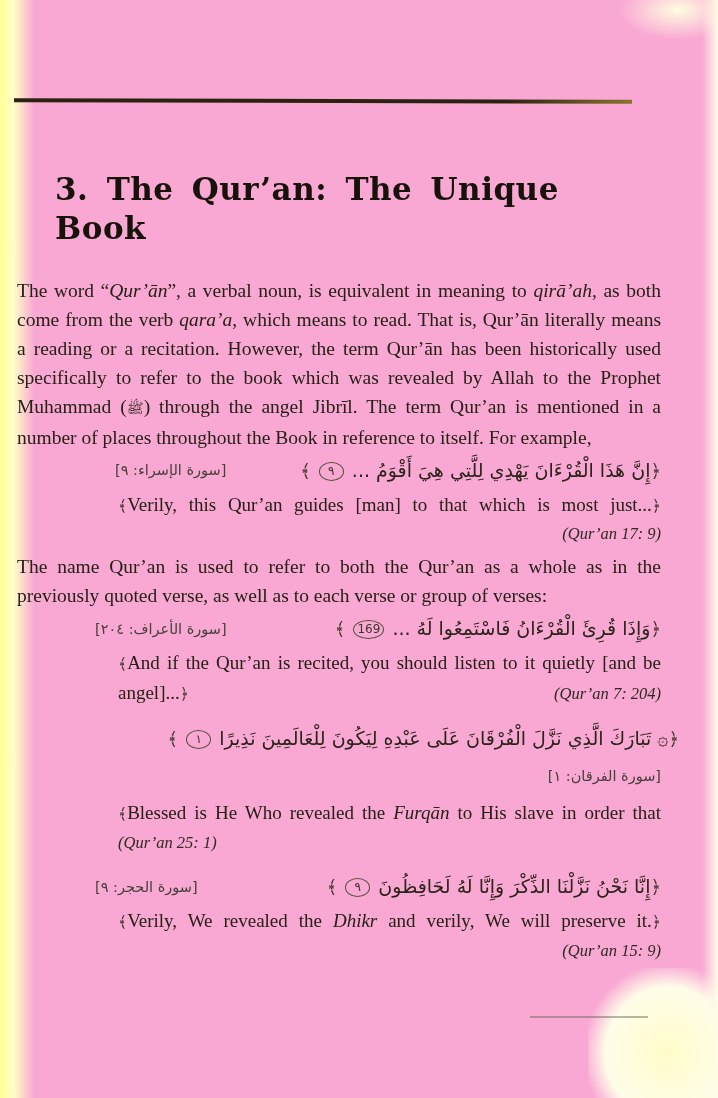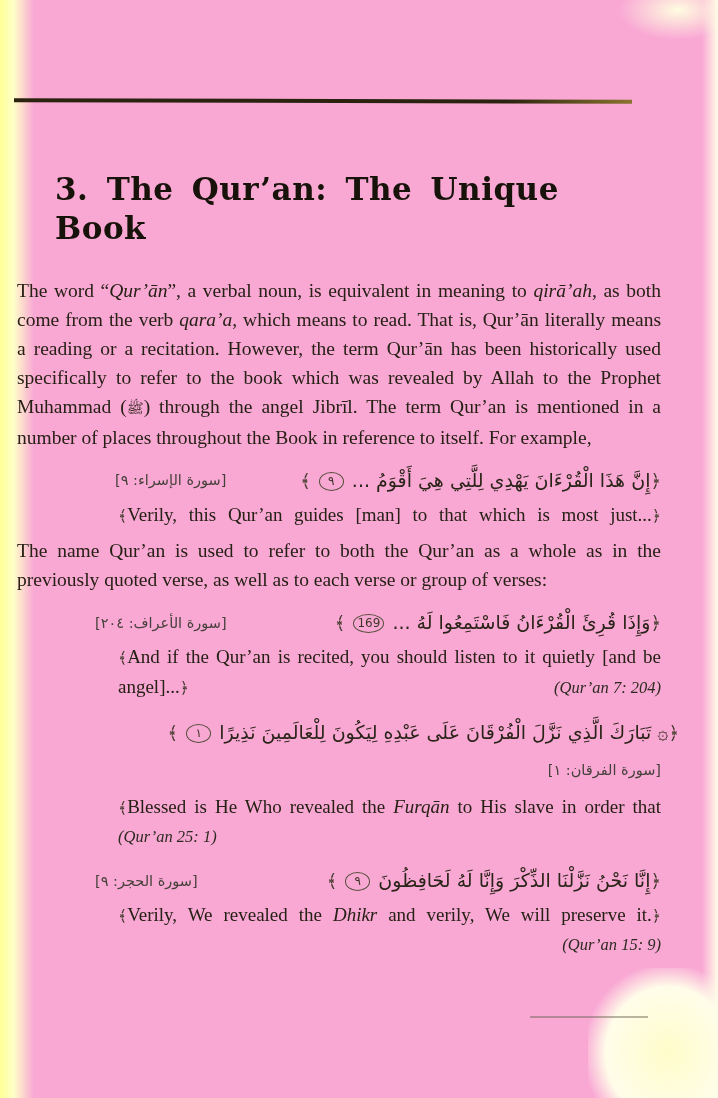--- a/index.html
+++ b/index.html
@@ -47,21 +47,21 @@
     letter-spacing:0.5px; word-spacing:7px; line-height:1.25;
   }
   p.body {
     margin:28px 0 0 0; font-size:19.5px; line-height:29px;
     text-align:justify; color:#262015;
   }
   p.body em, .trans em, .ref { font-style:italic; }
 
   .verse-row {
     display:flex; justify-content:space-between; align-items:center;
-    margin-top:10px; min-height:36px;
+    margin-top:0; min-height:36px;
   }
   .verse-row .source { margin-left:98px; }
   .verse-row.v2 .source, .verse-row.v4 .source { margin-left:78px; }
   .source {
     font-family:"DejaVu Sans", sans-serif; font-size:14.5px;
     color:#45403a; letter-spacing:0.5px; white-space:nowrap;
   }
   .ar {
     font-family:"DejaVu Sans", sans-serif; font-size:19px; color:#2a2418;
     white-space:nowrap; line-height:36px;
@@ -101,20 +101,21 @@
     <h1 class="title">3. The Qur’an: The Unique Book</h1>
 
     <p class="body"><span>The word “</span><em>Qur’ān</em><span>”, a verbal noun, is equivalent in meaning to </span><em>qirā’ah</em><span>, as both come from the verb </span><em>qara’a</em><span>, which means to read. That is, Qur’ān literally means a reading or a recitation. However, the term Qur’ān has been historically used specifically to refer to the book which was revealed by Allah to the Prophet Muhammad (</span><span class="saw">ﷺ</span><span>) through the angel Jibrīl. The term Qur’an is mentioned in a number of places throughout the Book in reference to itself. For example,</span></p>
 
     <div class="verse-row v1">
       <span class="source" dir="rtl">[سورة الإسراء: ٩]</span>
       <span class="ar" dir="rtl"><span class="orn-ar">﴿</span><span>إِنَّ هَذَا الْقُرْءَانَ يَهْدِي لِلَّتِي هِيَ أَقْوَمُ ...</span> <span class="rosette">٩</span> <span class="orn-ar">﴾</span></span>
     </div>
     <div class="trans">
       <div class="jline"><span class="orn">﴾</span><span>Verily, this Qur’an guides [man] to that which is most just...</span><span class="orn">﴿</span></div>
+      <div class="ref-line"><span class="ref">(Qur’an 17: 9)</span></div>
     </div>
 
     <p class="body" style="margin-top:6px;">The name Qur’an is used to refer to both the Qur’an as a whole as in the previously quoted verse, as well as to each verse or group of verses:</p>
 
     <div class="verse-row v2">
       <span class="source" dir="rtl">[سورة الأعراف: ٢٠٤]</span>
       <span class="ar" dir="rtl"><span class="orn-ar">﴿</span><span>وَإِذَا قُرِئَ الْقُرْءَانُ فَاسْتَمِعُوا لَهُ ...</span> <span class="rosette">169</span> <span class="orn-ar">﴾</span></span>
     </div>
     <div class="trans">
       <div class="jline"><span class="orn">﴾</span><span>And if the Qur’an is recited, you should listen to it quietly [and be</span></div>

